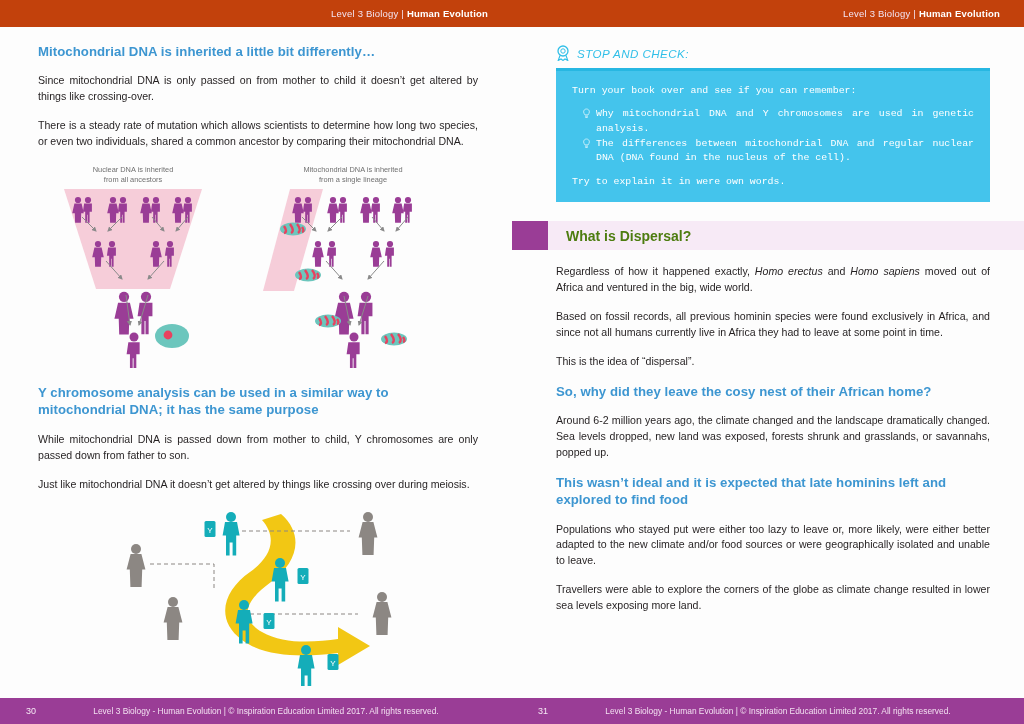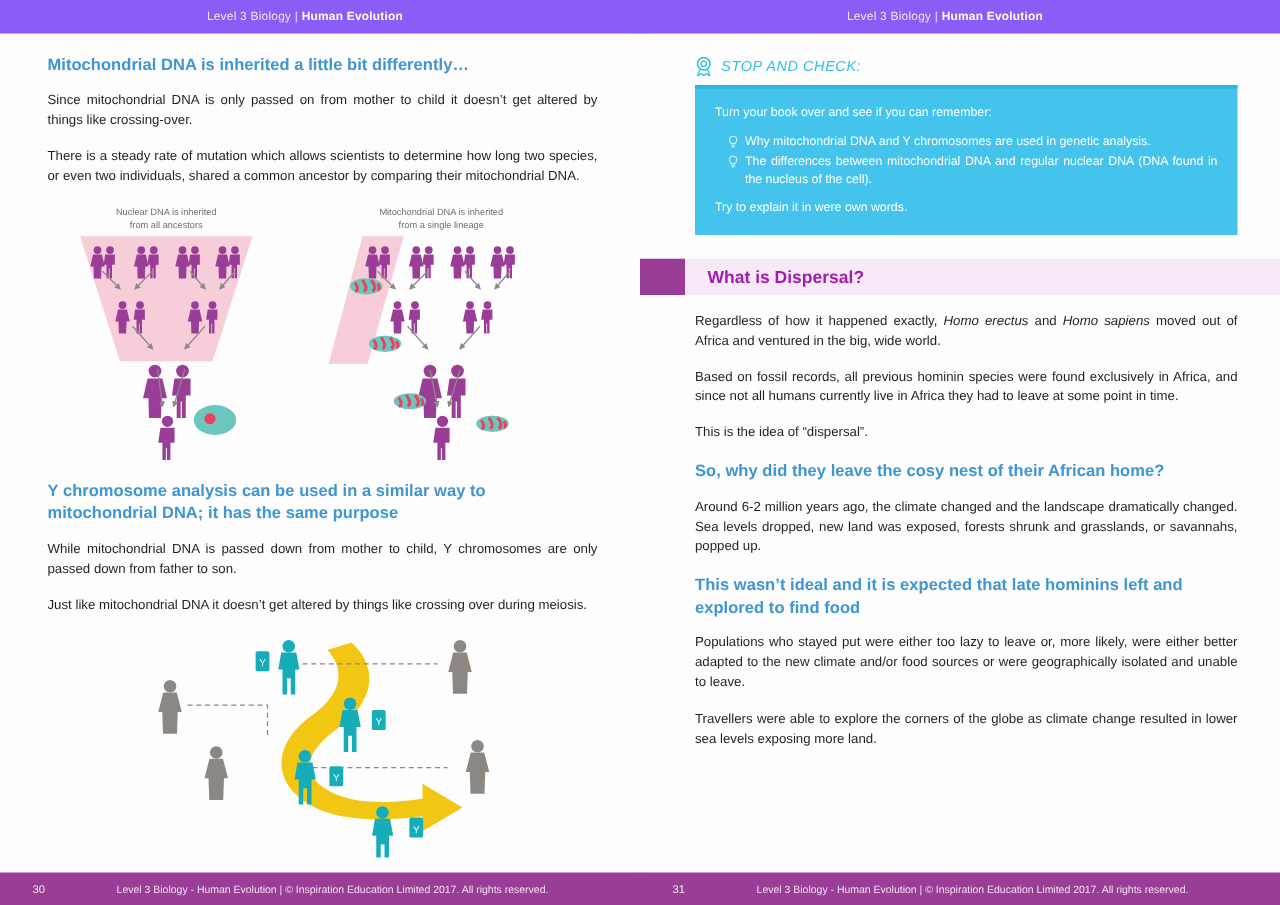--- a/index.html
+++ b/index.html
@@ -20,22 +20,22 @@
     width: 512px; height: 724px;
     background: #ffffff;
     display: flex;
     flex-direction: column;
   }
   .page-left  { box-shadow: inset -6px 0 14px -8px rgba(0,0,0,.28); }
   .page-right { box-shadow: inset  6px 0 14px -8px rgba(0,0,0,.22); }
 
   
   .hdr {
-    height: 27px; background: #8b5cf6;
-    display: flex; align-items: center; justify-content: center;
+    height: 27px; background: #c2410c;
+    display: flex; align-items: center; justify-content: flex-end;
     padding-right: 24px;
     flex: 0 0 auto;
   }
   .hdr-txt { font-size: 9.5px; color: #f3e4f2; letter-spacing: .2px; white-space: nowrap; }
   .hdr-txt b { color: #ffffff; font-weight: bold; }
 
   
   .ftr {
     height: 26px; background: #9a3d96;
     display: flex; align-items: center;
@@ -68,40 +68,40 @@
   .sac-head {
     display: flex; align-items: center; gap: 7px;
     margin: 2px 0 7px 0;
     font-style: italic;
   }
   .sac-head .lbl { color: #30bfe8; font-size: 11.6px; letter-spacing: .45px; }
   .sac-box {
     background: #44c4ec; color: #ffffff;
     padding: 13px 16px 13px 16px;
     border-top: 3px solid #27b7e2;
-    font-size: 9.9px; line-height: 1.45;
+    font-size: 9.9px; line-height: 1.45; font-family: Liberation Mono, monospace;
   }
   .sac-box .intro { margin-bottom: 9px; }
   .sac-box ul { list-style: none; margin: 0 0 9px 10px; }
   .sac-box li { display: flex; gap: 5px; margin-bottom: 1px; text-align: justify; }
   .sac-box li .li-txt { flex: 1; }
   .bulb { flex: 0 0 auto; width: 9px; height: 12px; margin-top: 1px; }
   .sac-box .outro { margin: 0; }
 
   
   .band {
     display: flex; align-items: stretch; height: 29px;
     margin: 19px 0 14px -44px; width: calc(100% + 78px);
   }
   .band-block { width: 36px; background: #9a3d96; }
   .band-fill {
     flex: 1; background: #f7eaf6; display: flex; align-items: center;
     padding-left: 18px;
   }
-  .band-fill .t { color: #a21caf; font-size: 14px; font-weight: bold; }
+  .band-fill .t { color: #4d7c0f; font-size: 14px; font-weight: bold; }
 
   
   .fig { width: 100%; display: block; }
   svg { display: block; }
   .cap { fill: #6f6f6f; font-size: 7.4px; font-family: "Liberation Sans", sans-serif; }
 </style>
 </head>
 <body>
 
 <div class="spread">

